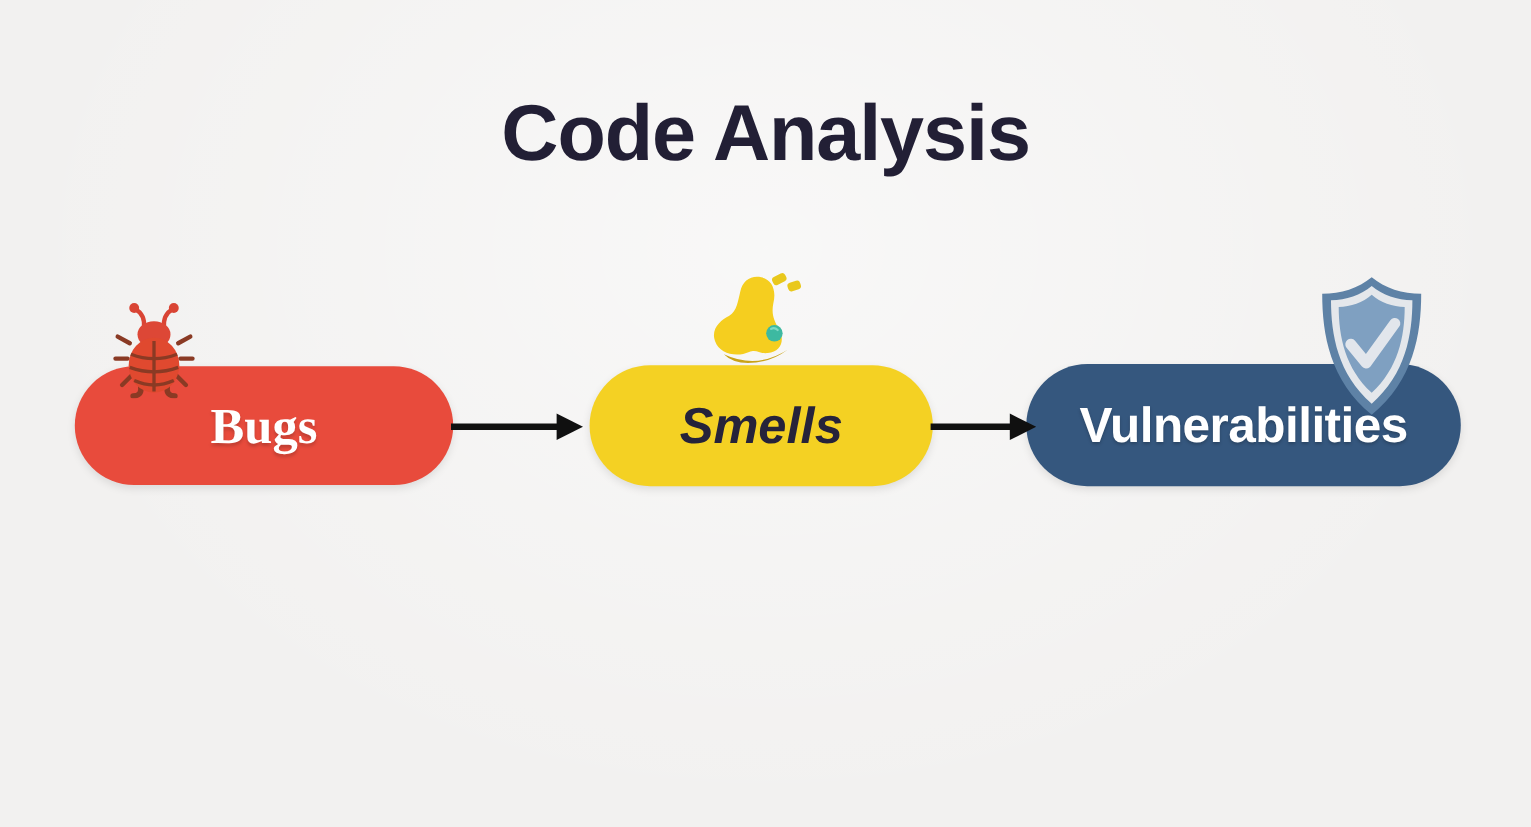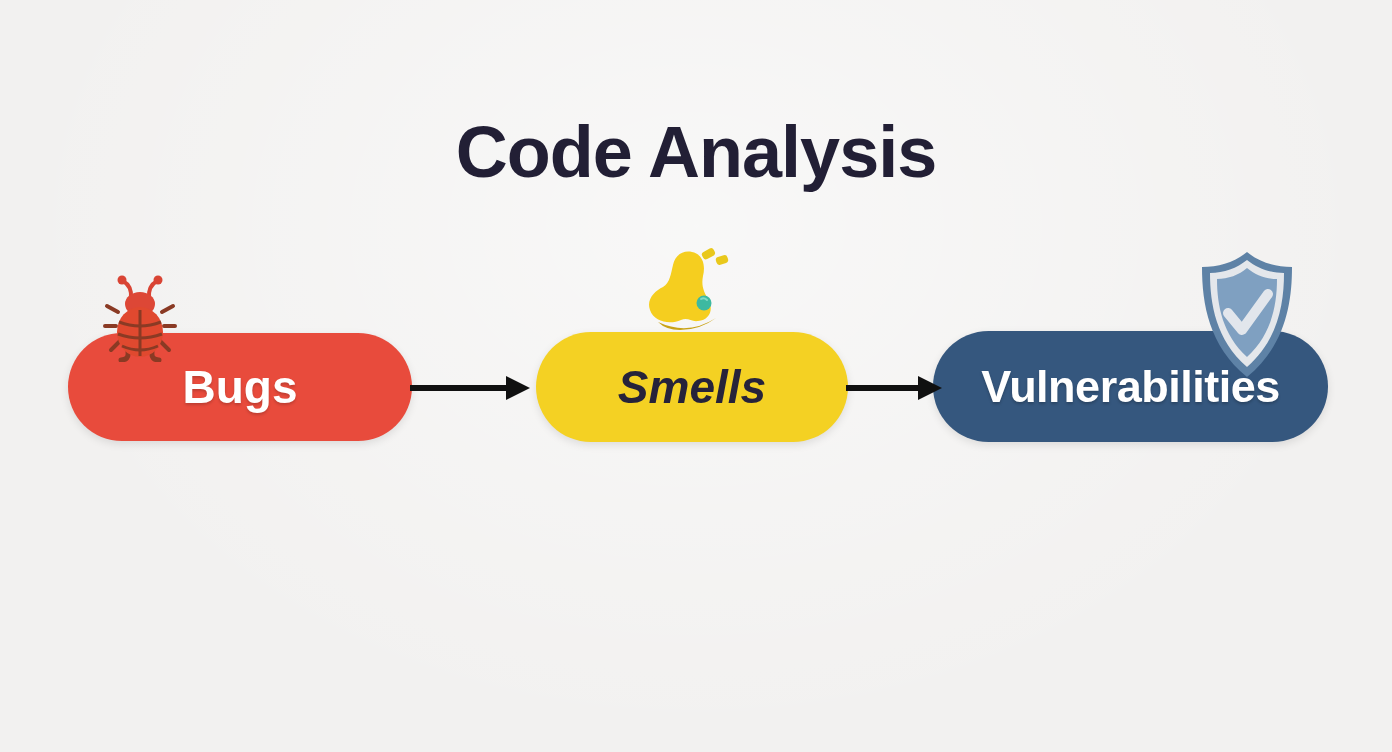--- a/index.html
+++ b/index.html
@@ -36,21 +36,21 @@
   }
   .pill .label {
     font-weight: 800;
     white-space: nowrap;
     position: relative;
     z-index: 5;
   }
   .pill-bugs      { left: 68px;  top: 333px; width: 344px; height: 108px; }
   .pill-smells    { left: 536px; top: 332px; width: 312px; height: 110px; }
   .pill-vulns     { left: 933px; top: 331px; width: 395px; height: 111px; }
-  .pill-bugs .label   { font-size: 46px; text-shadow: 0 2px 3px rgba(0,0,0,0.18); }
+  .pill-bugs .label   { font-size: 46px; text-shadow: 0 2px 3px rgba(0,0,0,0.18); font-family: Liberation Serif, serif; }
   .pill-smells .label { font-size: 46px; }
   .pill-vulns .label  { font-size: 45px; letter-spacing: -0.5px; text-shadow: 0 2px 3px rgba(0,0,0,0.22); }
   .icon {
     position: absolute;
     z-index: 3;
   }
   .icon-bug    { left: 101px;  top: 274px; }
   .icon-nose   { left: 640px;  top: 246px; }
   .icon-shield { left: 1197px; top: 250px; }
   .arrow {
@@ -58,21 +58,21 @@
     z-index: 2;
   }
   .arrow-1 { left: 408px; top: 370px; }
   .arrow-2 { left: 844px; top: 370px; }
 </style>
 </head>
 <body>
 
 <div class="canvas">
 
-  <div class="title" style="color: rgb(34, 31, 53); margin-top: 31px;">Code Analysis</div>
+  <div class="title" style="color: rgb(34, 31, 53);">Code Analysis</div>
 
   <div class="pill pill-bugs" style="background: rgb(232, 75, 60); color: rgb(255, 255, 255);">
     <span class="label">Bugs</span>
   </div>
 
   <div class="pill pill-smells" style="background: rgb(244, 209, 35); color: rgb(38, 35, 58); font-style: italic;">
     <span class="label">Smells</span>
   </div>
 
   <div class="pill pill-vulns" style="background: rgb(53, 87, 126); color: rgb(255, 255, 255);">

